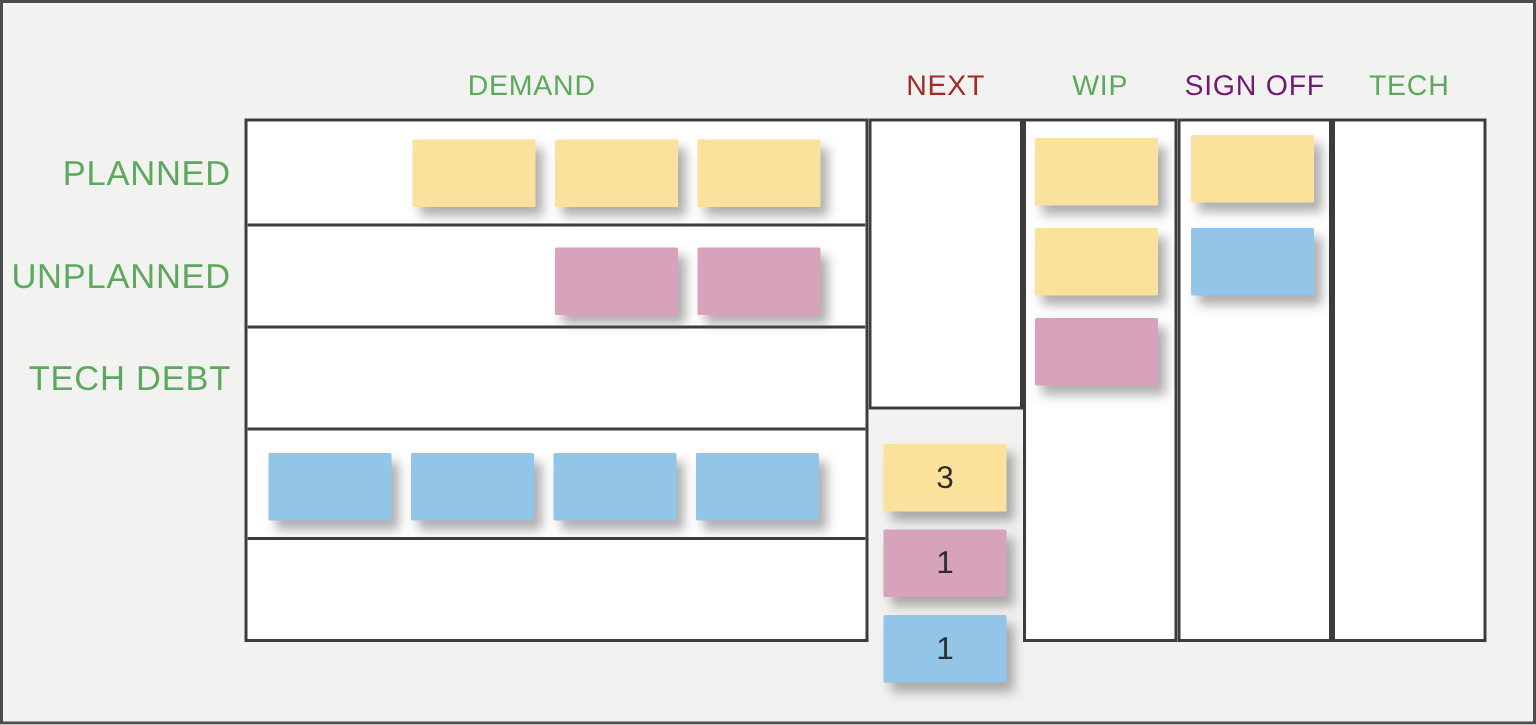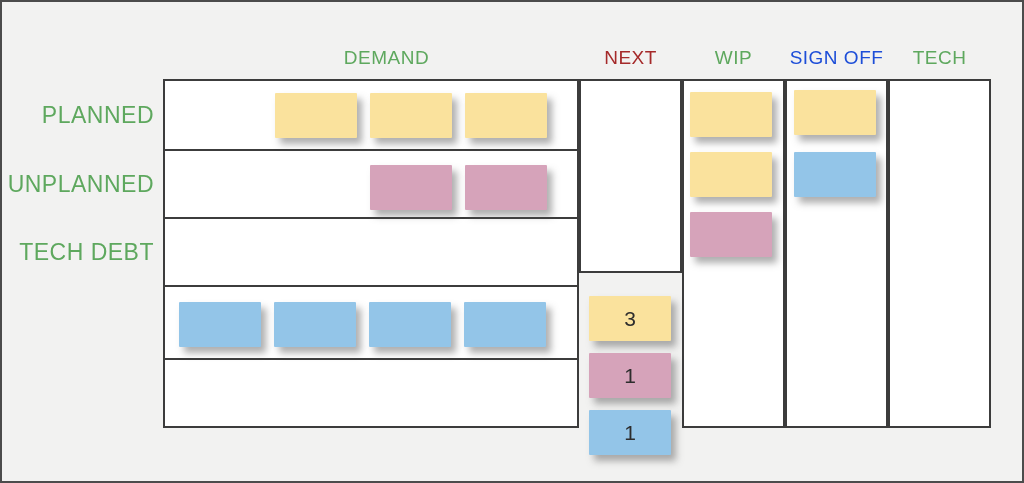--- a/index.html
+++ b/index.html
@@ -45,24 +45,24 @@
     box-shadow:5px 6px 7px rgba(95,95,95,0.5);
     display:flex; align-items:center; justify-content:center;
     font-size:21px; color:#2d2d2d;
   }
 </style>
 </head>
 <body>
 
 <div class="stage">
 
-  <div class="col-header" style="left: 177px; width: 415px; color: rgb(94, 168, 94);">DEMAND</div>
+  <div class="col-header" style="left: 145px; width: 415px; color: rgb(94, 168, 94);">DEMAND</div>
   <div class="col-header" style="left: 577px; width: 103px; color: rgb(165, 42, 42);">NEXT</div>
   <div class="col-header" style="left: 680px; width: 103px; color: rgb(94, 168, 94);">WIP</div>
-  <div class="col-header" style="left: 783px; width: 103px; color: #1d4ed8;">SIGN OFF</div>
+  <div class="col-header" style="left: 783px; width: 103px; color: #701a75;">SIGN OFF</div>
   <div class="col-header" style="left: 886px; width: 103px; color: rgb(94, 168, 94);">TECH</div>
 
   <div class="row-label" style="top:101px;">PLANNED</div>
   <div class="row-label" style="top:170px;">UNPLANNED</div>
   <div class="row-label" style="top:238px;">TECH DEBT</div>
 
   <div class="gridbox" style="left:161px; top:77px; width:416px; height:349px;">
     <div class="divider" style="top:68px;"></div>
     <div class="divider" style="top:136px;"></div>
     <div class="divider" style="top:204px;"></div>

